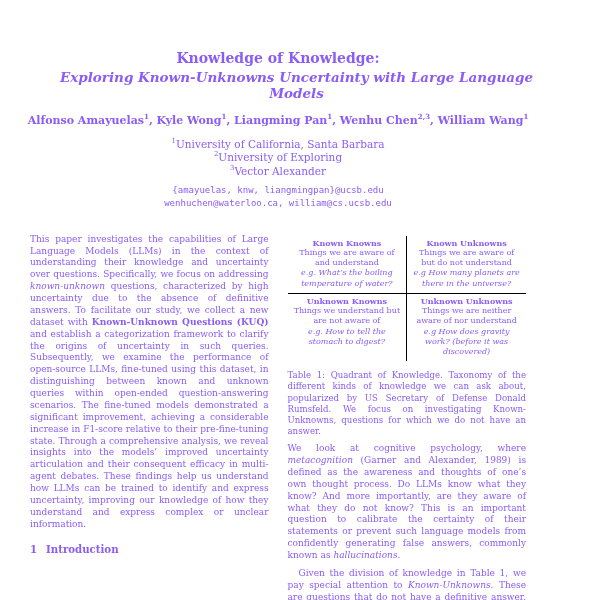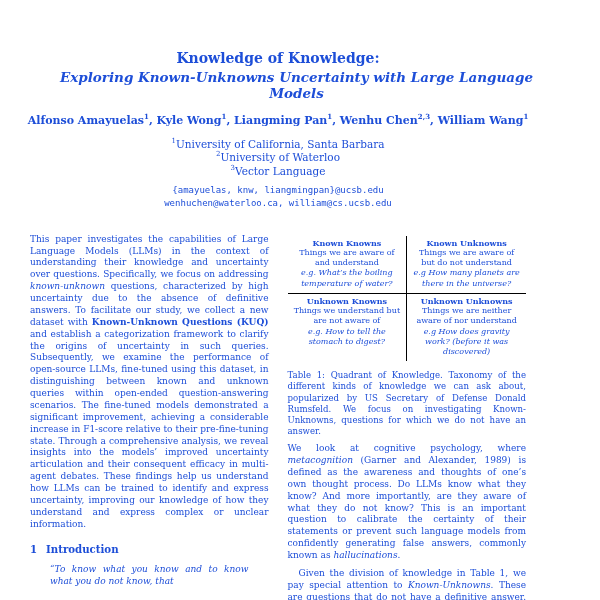--- a/index.html
+++ b/index.html
@@ -1,19 +1,19 @@
 <!DOCTYPE html>
 <html><head>
 <meta charset="utf-8">
 <style>
   * { margin:0; padding:0; box-sizing:border-box; }
   html,body { background:#ffffff; }
   .page {
     width:556px; height:600px; overflow:hidden; background:#ffffff;
-    font-family:"DejaVu Serif", serif; color:#1d4ed8;
+    font-family:"DejaVu Serif", serif; color:#8b5cf6;
     position:relative;
   }
   .header { padding-top:50px; text-align:center; }
   .title-line1 { font-size:14px; font-weight:bold; }
   .title-line2 { font-size:13.5px; font-weight:bold; font-style:italic; margin-top:3px;margin-left:37px; }
   .authors { margin-top:11px; font-size:11px; font-weight:bold; }
   .authors sup { font-size:7px; font-weight:bold; }
   .affiliations { margin-top:10px; font-size:10.5px; line-height:1.25; }
   .affiliations sup { font-size:7px; }
   .emails { margin-top:6px; font-family:"DejaVu Sans Mono", monospace; font-size:9px; line-height:1.45; }
@@ -44,38 +44,37 @@
 <div class="page">
 
   <div class="header">
     <div class="title-line1">Knowledge of Knowledge:</div>
     <div class="title-line2">Exploring Known-Unknowns Uncertainty with Large Language Models</div>
 
     <div class="authors"><span><span>Alfonso Amayuelas</span><sup>1</sup><span>, </span></span><span><span>Kyle Wong</span><sup>1</sup><span>, </span></span><span><span>Liangming Pan</span><sup>1</sup><span>, </span></span><span><span>Wenhu Chen</span><sup>2,3</sup><span>, </span></span><span><span>William Wang</span><sup>1</sup></span></div>
 
     <div class="affiliations">
       <div><sup>1</sup><span>University of California, Santa Barbara</span></div>
-      <div><sup>2</sup><span>University of Waterloo</span></div>
-      <div><sup>3</sup><span>Vector Language</span></div>
+      <div><sup>2</sup><span>University of Exploring</span></div>
+      <div><sup>3</sup><span>Vector Alexander</span></div>
     </div>
 
     <div class="emails">
       <div>{amayuelas, knw, liangmingpan}@ucsb.edu</div>
       <div>wenhuchen@waterloo.ca, william@cs.ucsb.edu</div>
     </div>
   </div>
 
   <div class="cols">
 
     <div class="col">
       <p class="abstract-text"><span>This paper investigates the capabilities of Large Language Models (LLMs) in the context of understanding their knowledge and uncertainty over questions. Specifically, we focus on addressing </span><i>known-unknown</i><span> questions, characterized by high uncertainty due to the absence of definitive answers. To facilitate our study, we collect a new dataset with </span><b>Known-Unknown Questions (KUQ)</b><span> and establish a categorization framework to clarify the origins of uncertainty in such queries. Subsequently, we examine the performance of open-source LLMs, fine-tuned using this dataset, in distinguishing between known and unknown queries within open-ended question-answering scenarios. The fine-tuned models demonstrated a significant improvement, achieving a considerable increase in F1-score relative to their pre-fine-tuning state. Through a comprehensive analysis, we reveal insights into the models’ improved uncertainty articulation and their consequent efficacy in multi-agent debates. These findings help us understand how LLMs can be trained to identify and express uncertainty, improving our knowledge of how they understand and express complex or unclear information.</span></p>
 
       <div class="section-heading"><span class="section-num">1</span><span>Introduction</span></div>
 
-      <div class="intro-quote">“To know what you know and to know what you do not know, that</div>
     </div>
 
     <div class="col">
       <table class="quadrant">
         <tbody>
           <tr>
             <td>
               <div class="cell-title">Known Knowns</div>
               <div class="cell-body">Things we are aware of and understand</div>
               <div class="cell-example">e.g. What’s the boiling temperature of water?</div>

